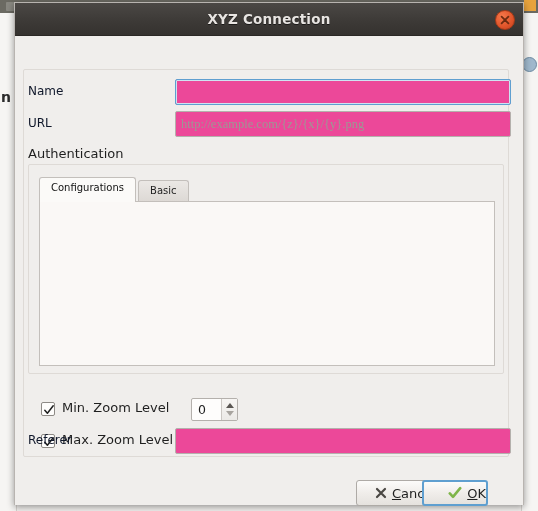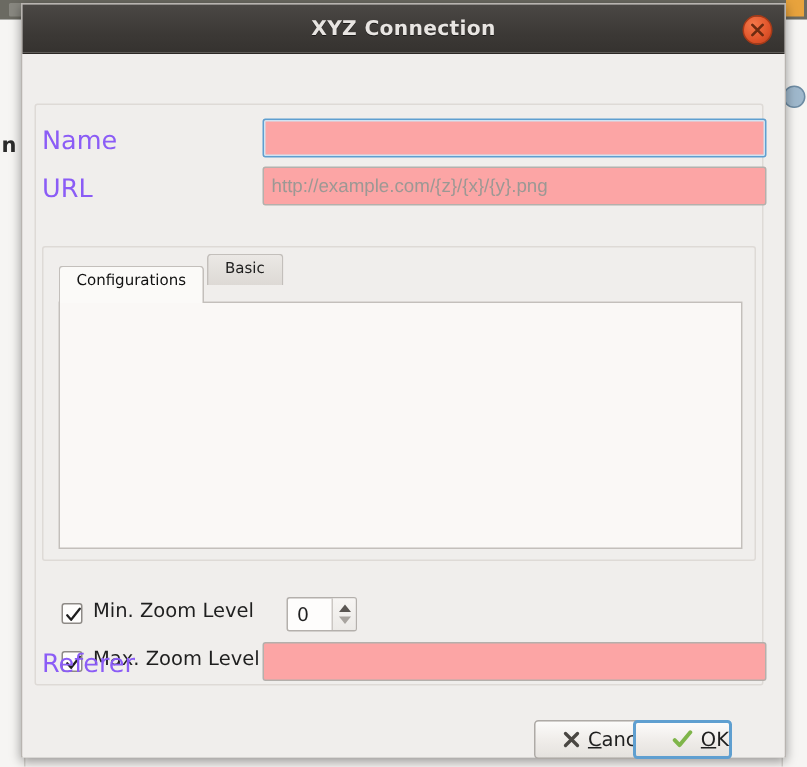--- a/index.html
+++ b/index.html
@@ -129,38 +129,38 @@
     width: 486px; height: 388px;
     border: 1px solid #dedad6;
     border-radius: 2px;
     background: #f0eeec;
     box-sizing: border-box;
   }
 
   
   .row-label {
     position: absolute;
-    font-size: 17px;
-    color: #8b5cf6;
+    font-size: 12px;
+    color: #0f172a;
   }
   #lbl-name { left: 13px; top: 48px; }
   #lbl-url  { left: 13px; top: 80px; }
   #lbl-referer { left: 13px; top: 397px; text-align: center; }
 
   .text-input {
     position: absolute;
     height: 22px;
-    background: #fca5a5;
+    background: #ec4899;
     border: 1px solid #b4b0ac;
     border-radius: 2px;
     box-sizing: border-box;
     font-size: 12.5px;
     color: #1f1f1f;
     padding: 12px 5px;
-    font-family: Liberation Sans, sans-serif;
+    font-family: Liberation Serif, serif;
     outline: none;
   }
   #input-name {
     left: 160px; top: 43px; width: 336px;
     border: 1px solid #5f9fd0;
     box-shadow: inset 0 0 0 1px #cfe3f2;
   }
   #input-url { left: 160px; top: 75px; width: 336px; }
   #input-url::placeholder { color: #9c9894; }
   #input-referer { left: 160px; top: 392px; width: 336px; }
@@ -196,21 +196,21 @@
     background: linear-gradient(to bottom, #ebe8e5, #ddd9d5);
     position: relative;
   }
   .tab.active {
     background: #fbfaf8;
     border-color: #c3bfbb;
     height: 25px;
     z-index: 2;
     color: #111;
   }
-  .tab:not(.active) { margin-left: 2px; margin-bottom: 12px; }
+  .tab:not(.active) { margin-left: 2px; margin-bottom: 1px; }
 
   #tab-panel {
     position: absolute;
     left: 24px; top: 165px;
     width: 456px; height: 165px;
     background: #faf8f6;
     border: 1px solid #c3bfbb;
     box-sizing: border-box;
     z-index: 1;
   }
@@ -396,20 +396,21 @@
 
 
       <div id="group-frame"></div>
 
       <label class="row-label" id="lbl-name">Name</label>
       <input class="text-input" id="input-name" type="text" autofocus="" placeholder="" style="">
 
       <label class="row-label" id="lbl-url">URL</label>
       <input class="text-input" id="input-url" type="text" placeholder="http://example.com/{z}/{x}/{y}.png" style="">
 
+      <div class="section-label" id="lbl-authentication">Authentication</div>
 
       <div id="auth-frame"></div>
 
       <div id="tabbar">
         <div class="tab active">Configurations</div>
         <div class="tab">Basic</div>
       </div>
 
       <div id="tab-panel"></div>
 

